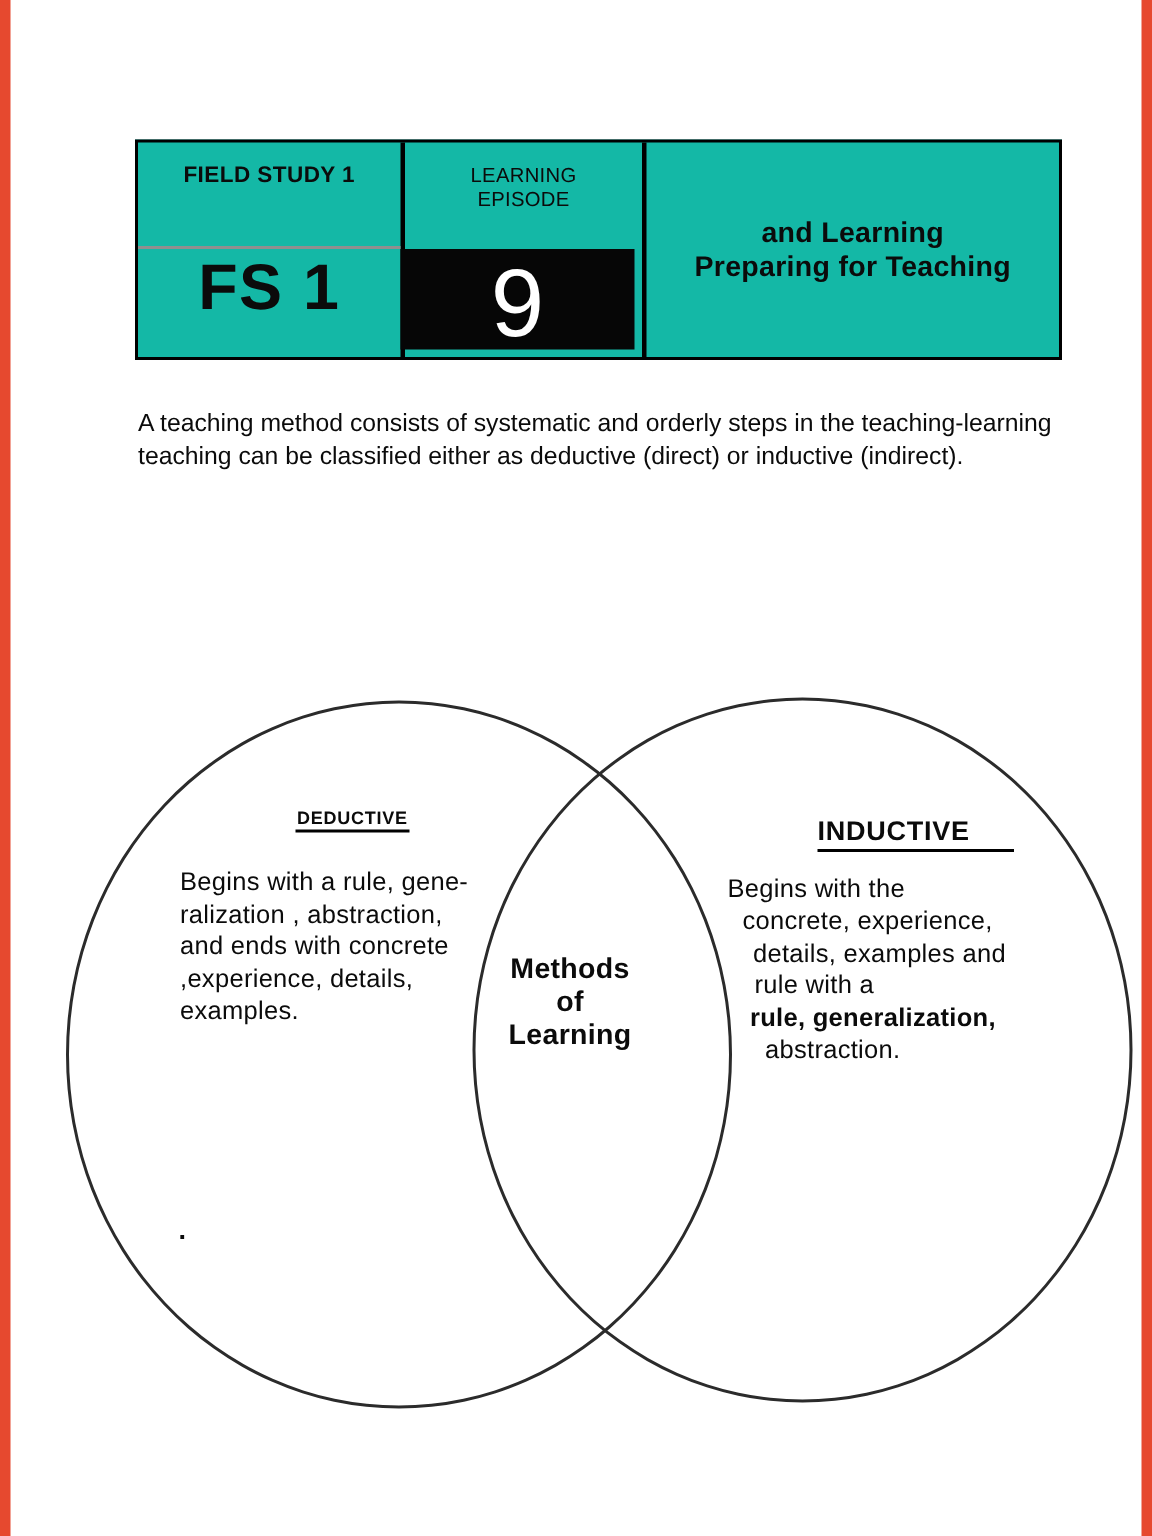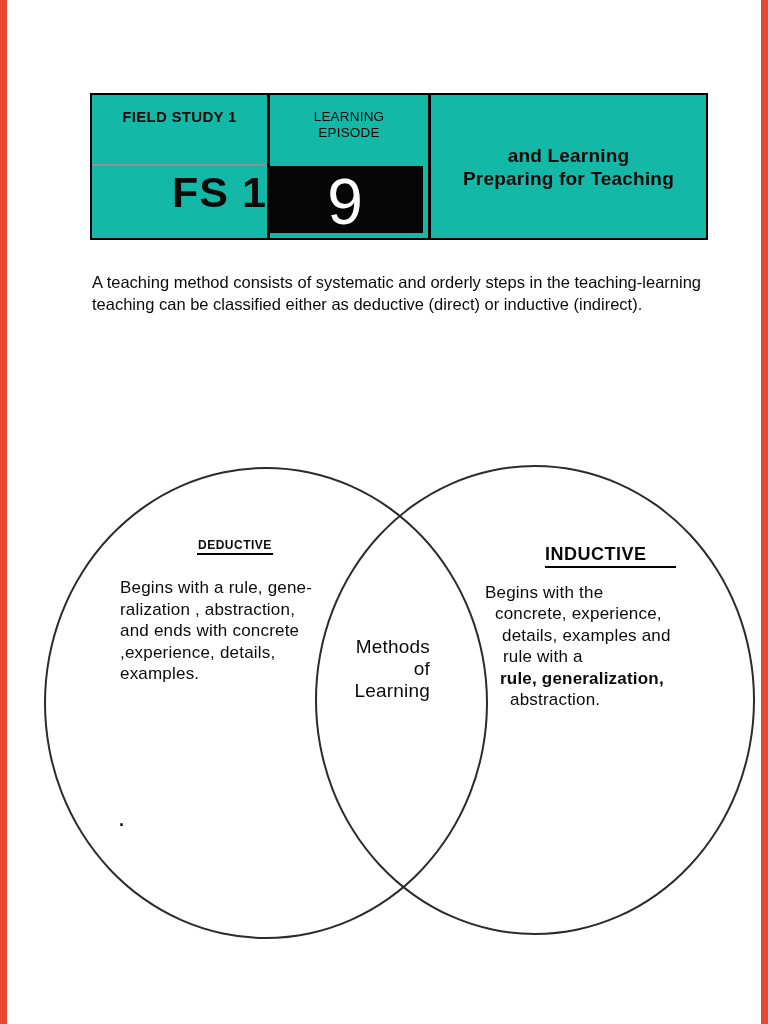--- a/index.html
+++ b/index.html
@@ -27,21 +27,21 @@
   .cell-fs-title{
     position:absolute;left:0;top:13px;width:175px;text-align:center;
     font-weight:700;font-size:15px;letter-spacing:.3px;
   }
   .cell-le-title{
     position:absolute;left:178px;top:14px;width:158px;text-align:center;
     font-weight:400;font-size:13.5px;line-height:16px;letter-spacing:.2px;
   }
   .cell-fs1{
     position:absolute;left:0;top:76px;width:175px;text-align:center;
-    font-weight:700;font-size:43px;line-height:43px;letter-spacing:1px;padding-left:40px;
+    font-weight:700;font-size:43px;line-height:43px;letter-spacing:1px;
   }
   .cell-black{
     position:absolute;left:175px;top:71px;width:156px;height:67px;background:#060606;
     display:flex;align-items:center;justify-content:center;
   }
   .cell-black .nine{color:#ffffff;font-size:64px;font-weight:400;line-height:1;margin-top:4px;}
   .cell-prep{
     position:absolute;left:339px;top:0;width:275px;height:143px;
     display:flex;align-items:center;justify-content:center;text-align:center;
     font-weight:700;font-size:19px;line-height:23px;letter-spacing:.2px;
@@ -81,22 +81,22 @@
     position:absolute;left:485px;top:582px;
     font-size:17px;line-height:21.4px;letter-spacing:.2px;
   }
   .ind-body div{white-space:nowrap;}
   .ind-body .i1{margin-left:10px;}
   .ind-body .i2{margin-left:17px;}
   .ind-body .i3{margin-left:18px;}
   .ind-body .i4{margin-left:15px;font-weight:bold;}
   .ind-body .i5{margin-left:25px;}
   .center-label{
-    position:absolute;left:330px;top:636px;width:100px;text-align:right;
-    font-weight:400;font-size:19px;line-height:22px;letter-spacing:.2px;
+    position:absolute;left:330px;top:636px;width:100px;text-align:center;
+    font-weight:700;font-size:19px;line-height:22px;letter-spacing:.2px;
   }
   .stray-dot{position:absolute;left:119px;top:810px;font-size:18px;font-weight:700;}
 </style>
 </head>
 <body>
 
 <div class="edge-strip edge-left"></div>
 <div class="edge-strip edge-right"></div>
 
 <div class="hdr-table">

